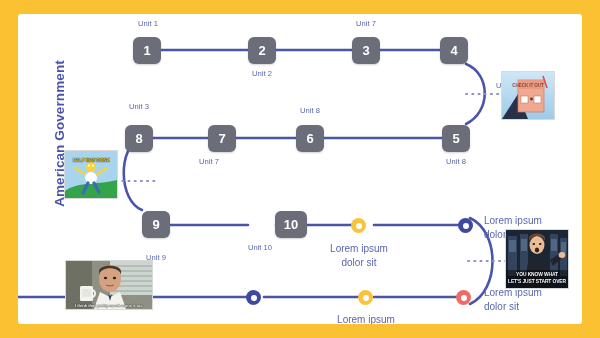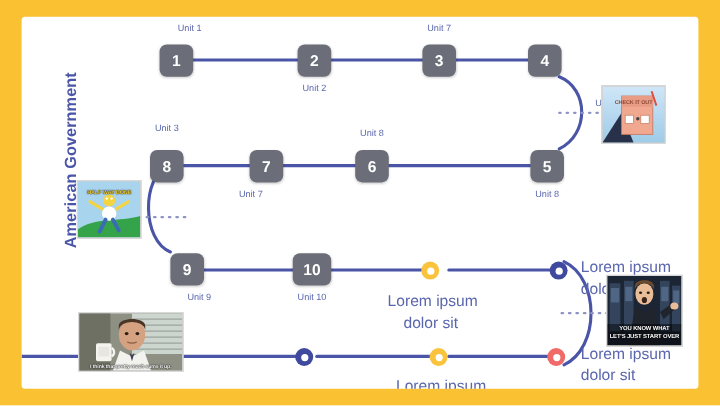--- a/index.html
+++ b/index.html
@@ -23,27 +23,27 @@
     white-space:nowrap;
   }
   svg#wires{position:absolute;left:0;top:0;width:564px;height:310px;}
   
   .chip{
     position:absolute;width:28px;height:27px;border-radius:6px;
     background:#6b6e78;color:#fff;font-size:13px;font-weight:bold;
     display:flex;align-items:center;justify-content:center;
     box-shadow:0 1px 2px rgba(0,0,0,.18);
   }
-  .chip.wide{width:32px;}
+  .chip.wide{width:32px;margin-left:31px;}
   .ulabel{
     position:absolute;font-size:7.6px;color:#5a66ad;white-space:nowrap;
     text-align:center;
   }
   .llabel{
-    position:absolute;font-size:13px;color:#5a66ad;text-align:center;
+    position:absolute;font-size:10px;color:#5a66ad;text-align:center;
     line-height:1.35;white-space:nowrap;
   }
   
   .dot{position:absolute;width:15px;height:15px;border-radius:50%;
        display:flex;align-items:center;justify-content:center;}
   .dot .inner{width:6px;height:6px;border-radius:50%;background:#fff;}
   .dot.blue{background:#3f4a9e;}
   .dot.yellow{background:#f9c33d;}
   .dot.red{background:#ef6a68;}
   
@@ -90,21 +90,21 @@
       <g stroke="#8d94c4" fill="none" stroke-width="1.9" stroke-linecap="round" stroke-dasharray="1.2 5">
         <line x1="448" y1="80" x2="490" y2="80"></line>
         <line x1="98" y1="167" x2="140" y2="167"></line>
         <line x1="450" y1="247" x2="492" y2="247"></line>
       </g>
     </svg>
 
     <div class="chip" style="left:115px;top:23px;">
       <span>1</span>
     </div>
-    <div class="ulabel" style="left:110px;top:5px;width:40px;text-align:right;">Unit 1</div>
+    <div class="ulabel" style="left:110px;top:5px;width:40px;">Unit 1</div>
 
     <div class="chip" style="left:230px;top:23px;">
       <span>2</span>
     </div>
     <div class="ulabel" style="left:224px;top:55px;width:40px;">Unit 2</div>
 
     <div class="chip" style="left:334px;top:23px;">
       <span>3</span>
     </div>
     <div class="ulabel" style="left:328px;top:5px;width:40px;">Unit 7</div>
@@ -130,21 +130,21 @@
     <div class="ulabel" style="left:171px;top:143px;width:40px;">Unit 7</div>
 
     <div class="chip" style="left:107px;top:111px;">
       <span>8</span>
     </div>
     <div class="ulabel" style="left:101px;top:88px;width:40px;">Unit 3</div>
 
     <div class="chip" style="left:124px;top:197px;">
       <span>9</span>
     </div>
-    <div class="ulabel" style="left:118px;top:229px;width:40px;text-align:right;">Unit 9</div>
+    <div class="ulabel" style="left:118px;top:239px;width:40px;">Unit 9</div>
 
     <div class="chip wide" style="left:226px;top:197px;">
       <span>10</span>
     </div>
     <div class="ulabel" style="left:222px;top:229px;width:40px;">Unit 10</div>
 
     <div class="dot yellow" style="left:333px;top:204px;">
       <span class="inner"></span>
     </div>
     <div class="llabel" style="left:305px;top:228px;width:72px;">

